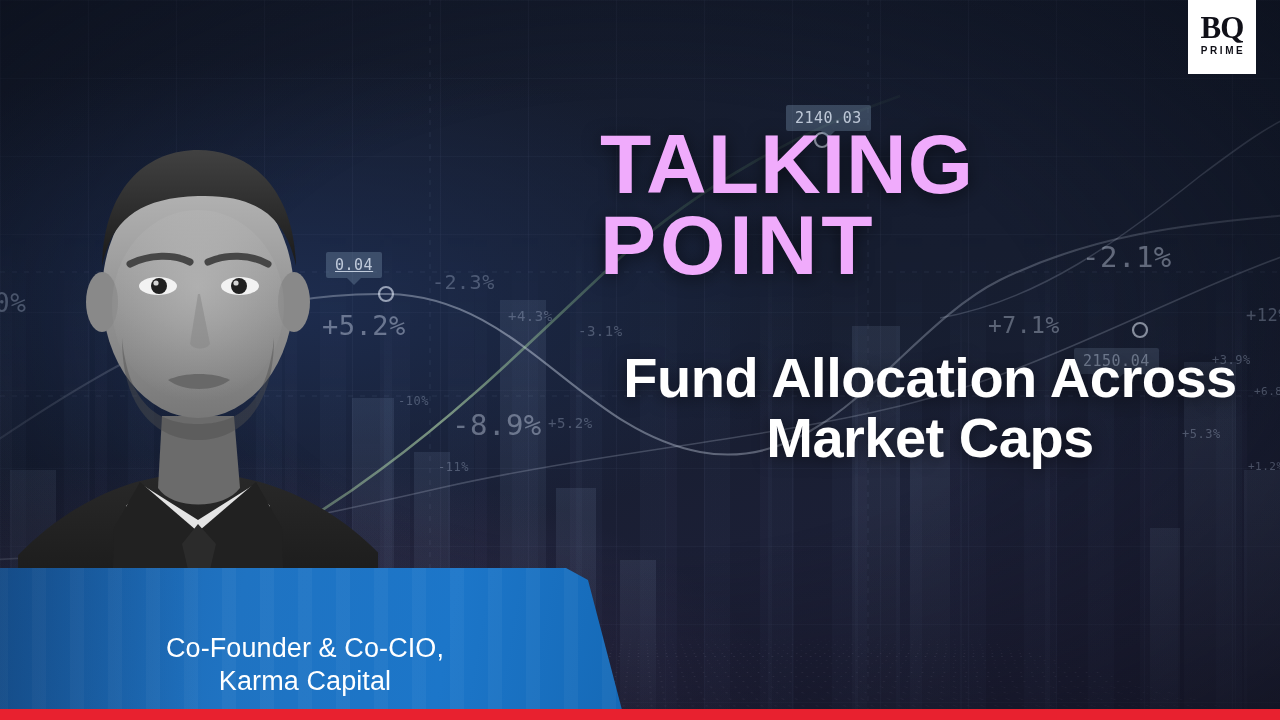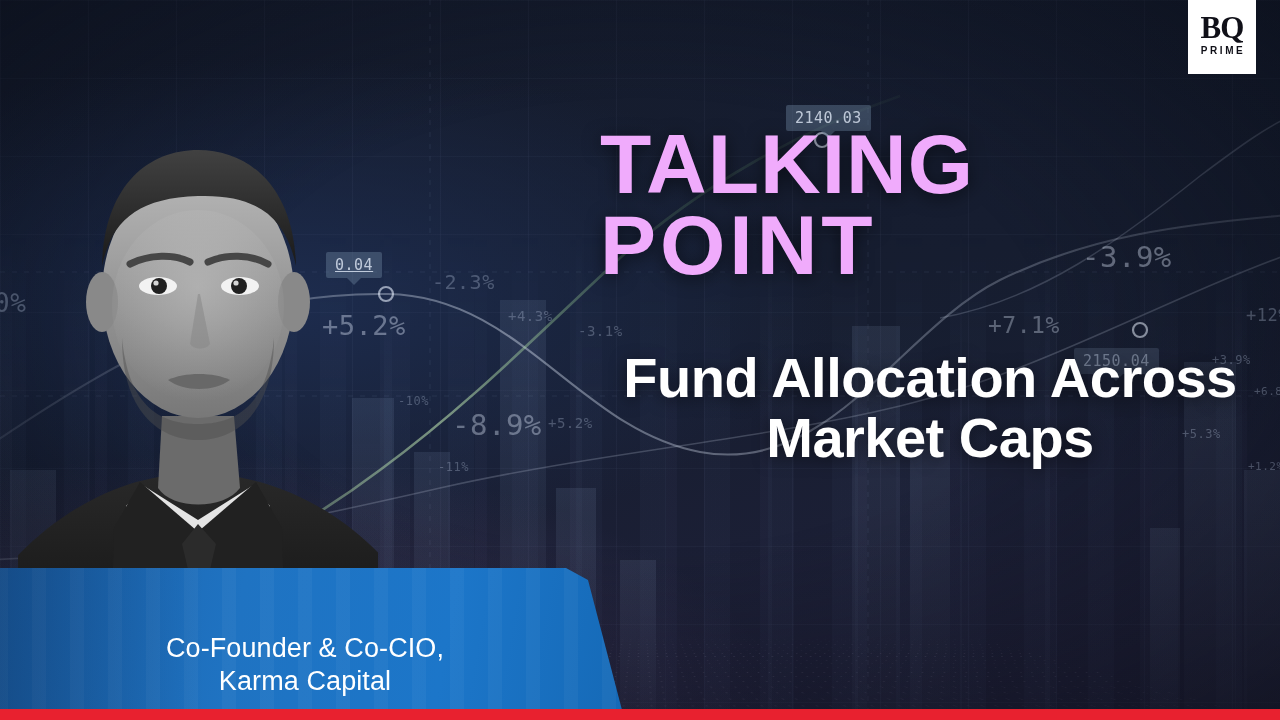--- a/index.html
+++ b/index.html
@@ -240,21 +240,21 @@
 
   <div class="fl" style="left:-6px;   top:288px; font-size:26px;">0%</div>
   <div class="fl" style="left:322px;  top:310px; font-size:27px; color:rgba(214,224,242,.42);">+5.2%</div>
   <div class="fl" style="left:432px;  top:258px; font-size:20px;margin-top:12px;">-2.3%</div>
   <div class="fl" style="left:508px;  top:308px; font-size:14px;">+4.3%</div>
   <div class="fl" style="left:398px;  top:394px; font-size:12px;">-10%</div>
   <div class="fl" style="left:452px;  top:408px; font-size:29px; color:rgba(214,224,242,.40);">-8.9%</div>
   <div class="fl" style="left:548px;  top:415px; font-size:14px;">+5.2%</div>
   <div class="fl" style="left:438px;  top:460px; font-size:12px;">-11%</div>
   <div class="fl" style="left:578px;  top:323px; font-size:14px;">-3.1%</div>
-  <div class="fl" style="left:1082px; top:240px; font-size:29px; color:rgba(214,224,242,.40);">-3.9%</div>
+  <div class="fl" style="left:1082px; top:240px; font-size:29px; color:rgba(214,224,242,.40);">-2.1%</div>
   <div class="fl" style="left:988px;  top:312px; font-size:23px; color:rgba(214,224,242,.36);">+7.1%</div>
   <div class="fl" style="left:1246px; top:305px; font-size:17px;">+12%</div>
   <div class="fl" style="left:1212px; top:345px; font-size:12px;margin-top:8px;">+3.9%</div>
   <div class="fl" style="left:1254px; top:385px; font-size:11px;">+6.8%</div>
   <div class="fl" style="left:1182px; top:427px; font-size:12px;">+5.3%</div>
   <div class="fl" style="left:1248px; top:460px; font-size:11px;">+1.2%</div>
 
   <div class="portrait">
     <svg viewBox="0 0 360 625" preserveAspectRatio="xMidYMax meet">
       <defs>

